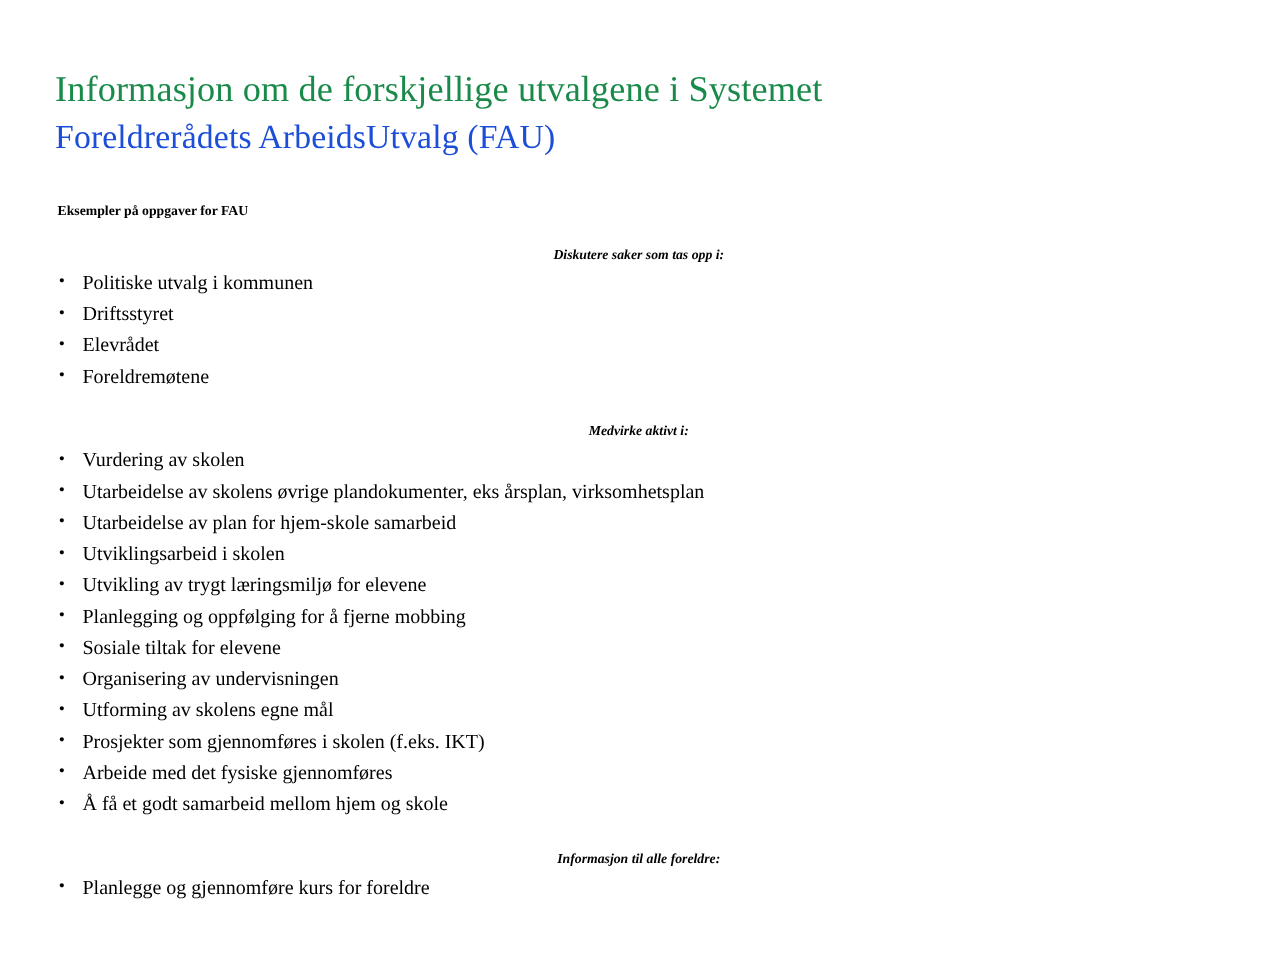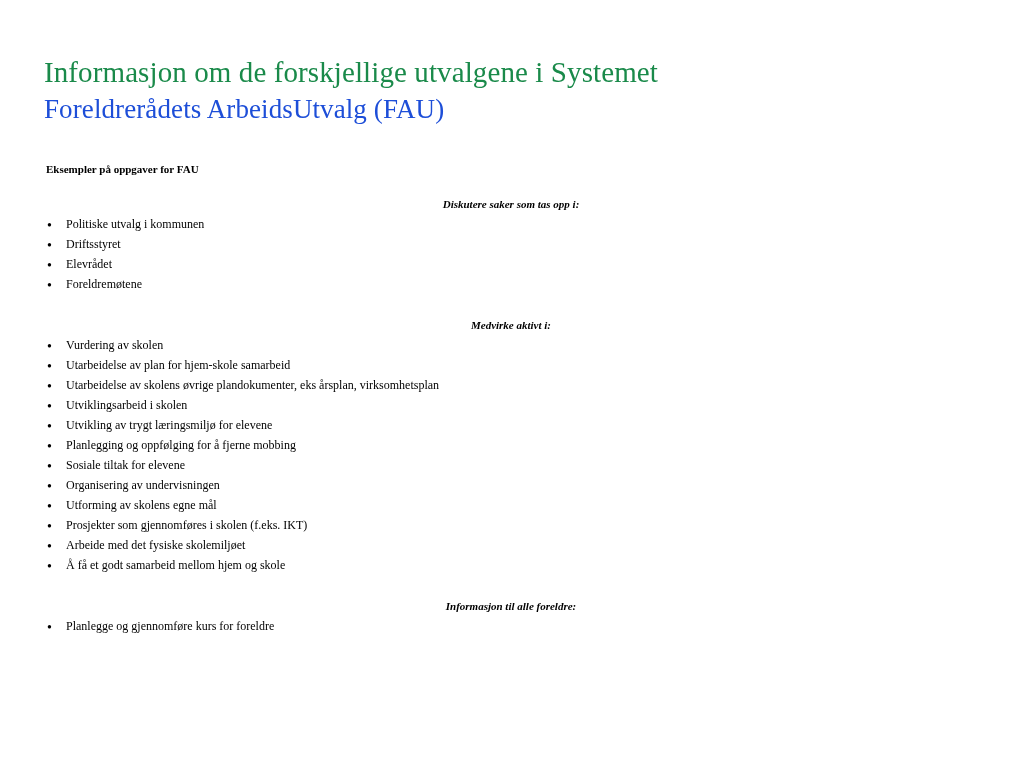--- a/index.html
+++ b/index.html
@@ -54,21 +54,21 @@
   .gap {
     height: 21px;
   }
   ul.bullets {
     list-style: none;
     margin: 6px 0 0 0;
     padding: 0;
   }
   ul.bullets li {
     position: relative;
-    font-size: 12px;
+    font-size: 16px;
     line-height: 1.28;
     padding: 0 0 4.6px 22px;
     margin: 0;
   }
   ul.bullets li::before {
     content: "\2022";
     position: absolute;
     left: 3px;
     top: 0;
     font-size: 14px;
@@ -95,30 +95,30 @@
       <li>Driftsstyret</li>
       <li>Elevrådet</li>
       <li>Foreldremøtene</li>
     </ul>
 
     <div class="gap"></div>
 
     <p class="section-head italic">Medvirke aktivt i:</p>
     <ul class="bullets">
       <li>Vurdering av skolen</li>
+      <li>Utarbeidelse av skolens øvrige plandokumenter, eks årsplan, virksomhetsplan</li>
       <li>Utarbeidelse av plan for hjem-skole samarbeid</li>
-      <li>Utarbeidelse av skolens øvrige plandokumenter, eks årsplan, virksomhetsplan</li>
       <li>Utviklingsarbeid i skolen</li>
       <li>Utvikling av trygt læringsmiljø for elevene</li>
       <li>Planlegging og oppfølging for å fjerne mobbing</li>
       <li>Sosiale tiltak for elevene</li>
       <li>Organisering av undervisningen</li>
       <li>Utforming av skolens egne mål</li>
       <li>Prosjekter som gjennomføres i skolen (f.eks. IKT)</li>
-      <li>Arbeide med det fysiske skolemiljøet</li>
+      <li>Arbeide med det fysiske gjennomføres</li>
       <li>Å få et godt samarbeid mellom hjem og skole</li>
     </ul>
 
     <div class="gap"></div>
 
     <p class="section-head italic">Informasjon til alle foreldre:</p>
     <ul class="bullets">
       <li>Planlegge og gjennomføre kurs for foreldre</li>
 
     </ul>

